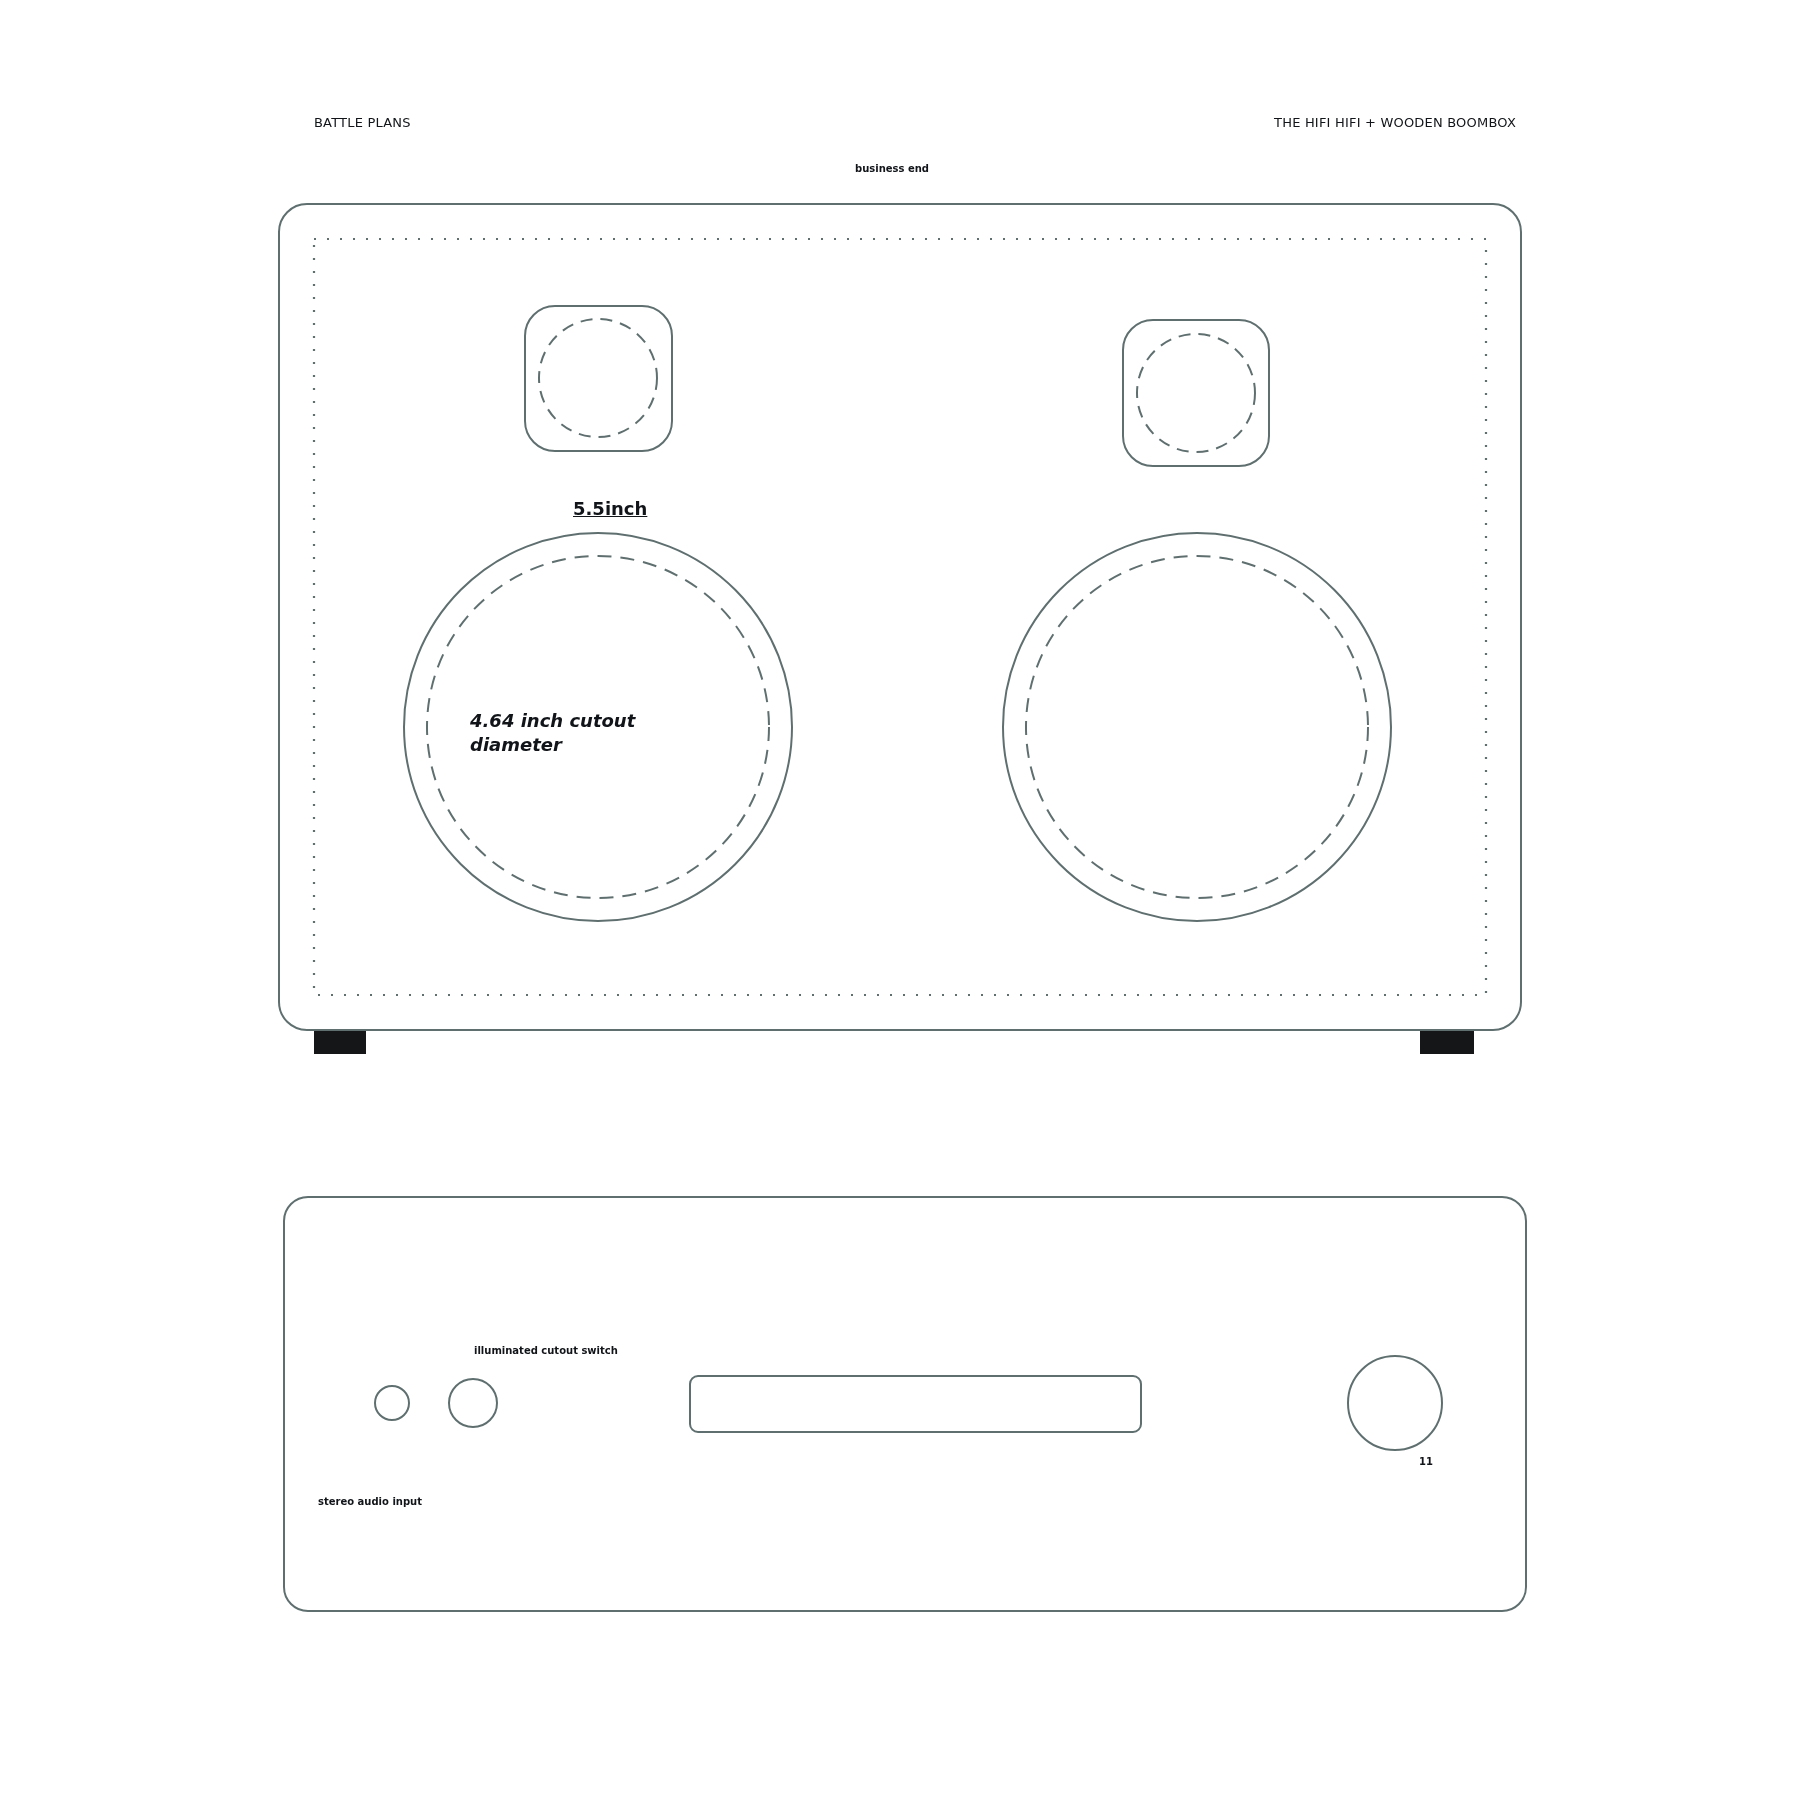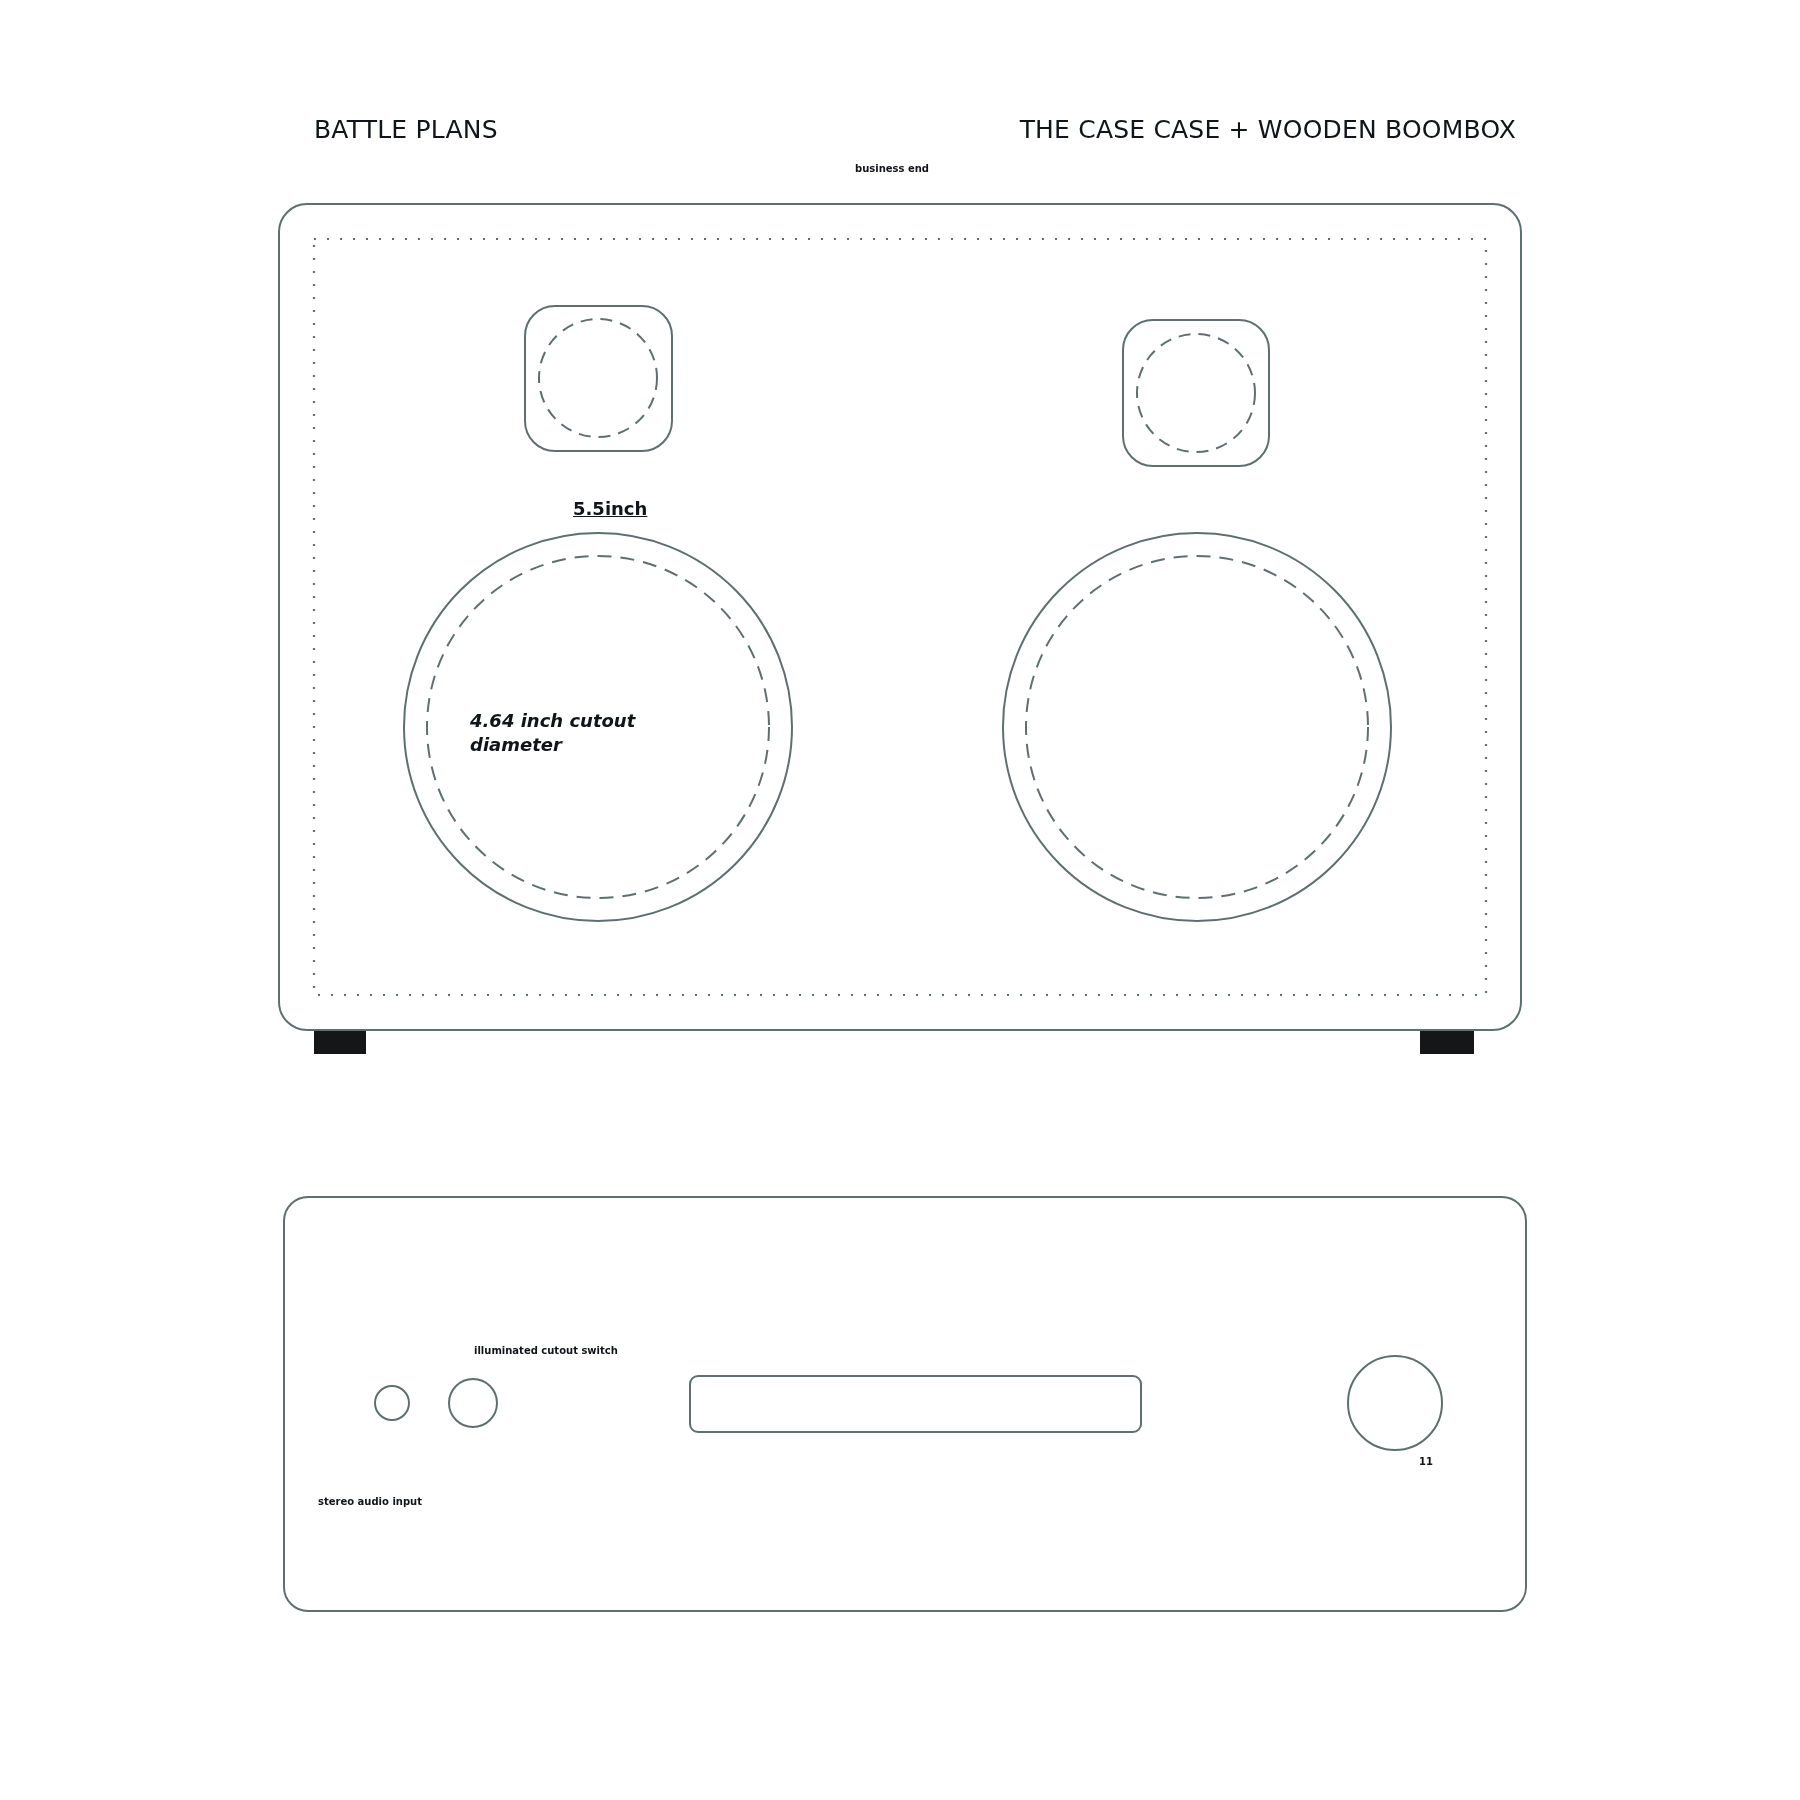--- a/index.html
+++ b/index.html
@@ -1,28 +1,28 @@
 <!DOCTYPE html>
 <html><head>
 <meta charset="utf-8">
 <style>
   html, body { margin:0; padding:0; background:#ffffff; }
   body { width:1800px; height:1800px; position:relative; overflow:hidden;
          font-family:"DejaVu Sans", "Liberation Sans", sans-serif; color:#111418; }
   .abs { position:absolute; }
-  .hdr { font-size:25px; letter-spacing:0.2px; font-weight:500; }
+  .hdr { font-size:13px; letter-spacing:0.2px; font-weight:500; }
   .small { font-size:10px; font-weight:700; }
   .label { font-size:18px; font-weight:600; }
   svg { position:absolute; left:0; top:0; }
 </style>
 </head>
 <body>
 
 <div class="abs hdr" style="left:314px; top:115px;">BATTLE PLANS</div>
-<div class="abs hdr" style="right:284px; top:115px;">THE CASE CASE + WOODEN BOOMBOX</div>
+<div class="abs hdr" style="right:284px; top:115px;">THE HIFI HIFI + WOODEN BOOMBOX</div>
 <div class="abs small" style="left:855px; top:163px;">business end</div>
 
 <svg width="1800" height="1800" viewBox="0 0 1800 1800">
   <g fill="none" stroke="#5f6f6f" stroke-width="2">
 
     <rect x="279" y="204" width="1242" height="826" rx="28" ry="28"></rect>
 
     <rect x="314" y="239" width="1172" height="756" stroke-dasharray="2 11" stroke-width="2.2"></rect>
 
     <g>

